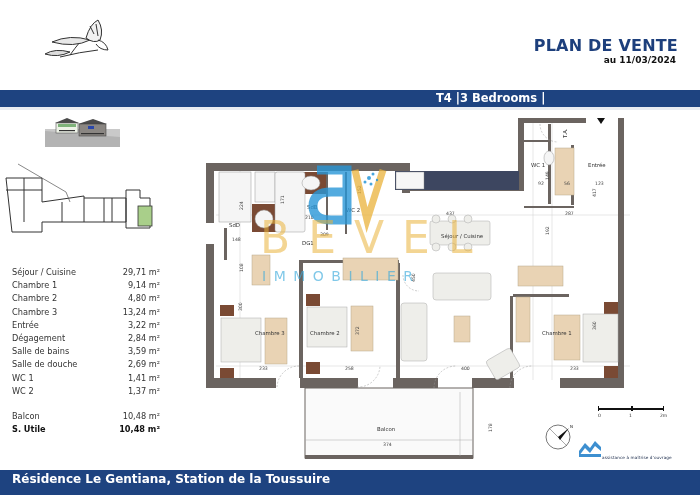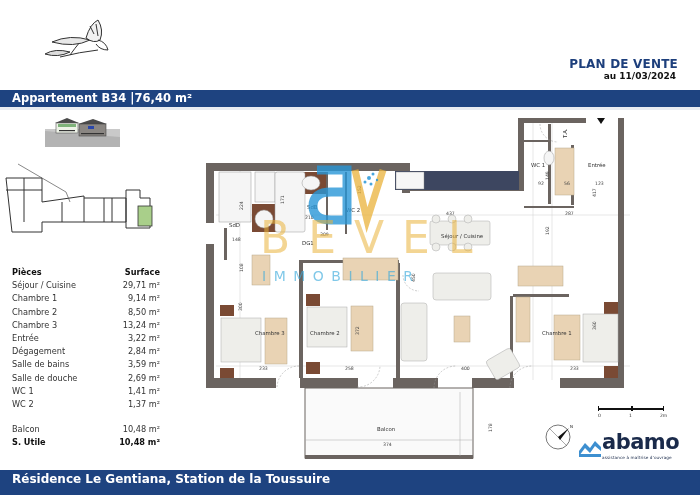--- a/index.html
+++ b/index.html
@@ -4,21 +4,21 @@
 <style>
   * { box-sizing: border-box; margin: 0; padding: 0; }
   html, body { width: 700px; height: 495px; background: #ffffff; overflow: hidden; }
   body { position: relative; font-family: "Liberation Sans", "DejaVu Sans", sans-serif; color: #222; }
 
   .logo { position: absolute; left: 22px; top: 10px; width: 130px; height: 75px; }
   .logo svg { position: absolute; left: 18px; top: 2px; }
   .logo-text { position: absolute; left: 18px; top: 62px; font-family: "Liberation Serif", "DejaVu Serif", serif; font-size: 17px; letter-spacing: 0.6px; color: #222; white-space: nowrap; }
 
   .title-block { position: absolute; right: 22px; top: 36px; text-align: right; }
-  .plan-title { font-family: "DejaVu Sans", sans-serif; font-weight: bold; font-size: 12px; color: #1d3f7c; letter-spacing: 0.2px; margin-top: 21px; }
+  .plan-title { font-family: "DejaVu Sans", sans-serif; font-weight: bold; font-size: 16px; color: #1d3f7c; letter-spacing: 0.2px; }
   .plan-date { font-family: "DejaVu Sans", sans-serif; font-weight: bold; font-size: 9px; color: #111; margin-top: 0; margin-right: 2px; }
 
   .band { position: absolute; left: 0; width: 700px; background: #1e4380; color: #fff; font-family: "DejaVu Sans", sans-serif; font-weight: bold; }
   .band-top { top: 90px; height: 17px; font-size: 11.5px; }
   .band-top span { position: absolute; top: 1px; white-space: nowrap; }
   .band-bottom { top: 470px; height: 29px; font-size: 12px; }
   .band-bottom span { position: absolute; left: 12px; top: 2px; white-space: nowrap; }
   .band-shadow { position: absolute; left: 0; top: 107px; width: 700px; height: 3px; background: #e9ecf1; }
 
   .elevation { position: absolute; left: 45px; top: 117px; width: 75px; height: 30px; }
@@ -67,21 +67,21 @@
     </g>
   </svg>
 </div>
 
 <div class="title-block">
   <div class="plan-title">PLAN DE VENTE</div>
   <div class="plan-date">au 11/03/2024</div>
 </div>
 
 <div class="band band-top">
-  <span style="left:12px;">Appartement  B34 |76,40 m²</span>
+  <span style="left:436px;">T4 |3 Bedrooms |</span>
   <span style="left:596px;margin-top:15px;">Niv 3|Third floor</span>
 </div>
 <div class="band-shadow"></div>
 
 <svg class="elevation" viewBox="0 0 75 30">
   <rect x="0" y="12" width="75" height="18" fill="#c9c9c9"></rect>
   <path d="M0 14 L75 20 L75 30 L0 30 Z" fill="#b3b3b3"></path>
   <polygon points="10,6 22,1 34,6" fill="#4a4a4a"></polygon>
   <rect x="11" y="6" width="22" height="10" fill="#eef3e8" stroke="#555" stroke-width="0.6"></rect>
   <rect x="13" y="7" width="18" height="3" fill="#7fb37a"></rect>
@@ -98,35 +98,31 @@
     <path d="M82 38 L124 38 L124 62 L82 62"></path>
     <path d="M124 30 L138 30 L138 38 L148 38 L148 68 L124 68 Z"></path>
     <path d="M22 18 L22 62 M40 30 L4 30 M60 42 L60 62 M102 38 L102 62 M110 38 L110 62"></path>
   </g>
   <path d="M16 4 L64 32" stroke="#555" stroke-width="0.7"></path>
   <path d="M64 32 L68 42" stroke="#555" stroke-width="0.7"></path>
   <rect x="136" y="46" width="14" height="20" fill="#a9cf8a" stroke="#333" stroke-width="0.8"></rect>
 </svg>
 
 <div class="table">
-  <div class="row bold">
-    <span>Pièces</span>
-    <span>Surface</span>
-  </div>
   <div class="row">
       <span>Séjour / Cuisine</span>
       <span>29,71 m²</span>
     </div>
   <div class="row">
       <span>Chambre 1</span>
       <span>9,14 m²</span>
     </div>
   <div class="row">
       <span>Chambre 2</span>
-      <span>8,50 m²</span>
+      <span>4,80 m²</span>
     </div>
   <div class="row">
       <span>Chambre 3</span>
       <span>13,24 m²</span>
     </div>
   <div class="row">
       <span>Entrée</span>
       <span>3,22 m²</span>
     </div>
   <div class="row">
@@ -333,19 +329,18 @@
   <line x1="4" y1="7" x2="22" y2="25" stroke="#555" stroke-width="0.5"></line>
   <polygon points="13,16 24,7 15,19" fill="#111"></polygon>
   <text x="25" y="7" font-size="4" fill="#111" font-family="DejaVu Sans, sans-serif">N</text>
 </svg>
 
 <div class="abamo">
   <svg width="24" height="22" viewBox="0 0 24 22" style="position:absolute;left:0;top:3px;">
     <path d="M1 14 L7 6 L12 11 L17 4 L23 10 L23 14 L17 9 L12 16 L7 11 L1 19 Z" fill="#3d8fd0"></path>
     <rect x="1" y="17" width="22" height="3" fill="#3d8fd0"></rect>
   </svg>
-  <div class="abamo-word">abamo</div>
   <div class="abamo-tag">assistance à maîtrise d'ouvrage</div>
 </div>
 
 <div class="band band-bottom">
   <span>Résidence Le Gentiana, Station de la Toussuire</span>
 </div>
 
 </body></html>

